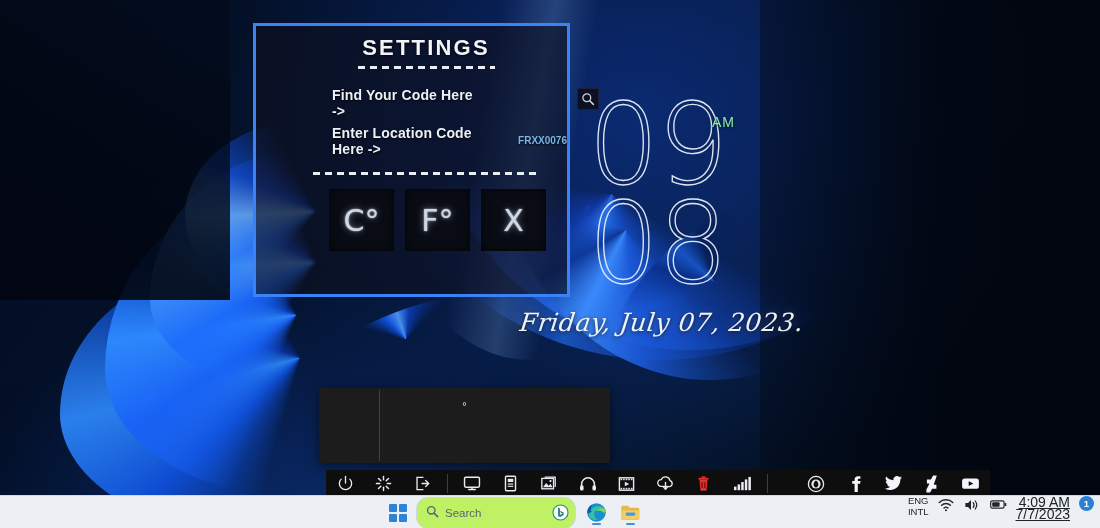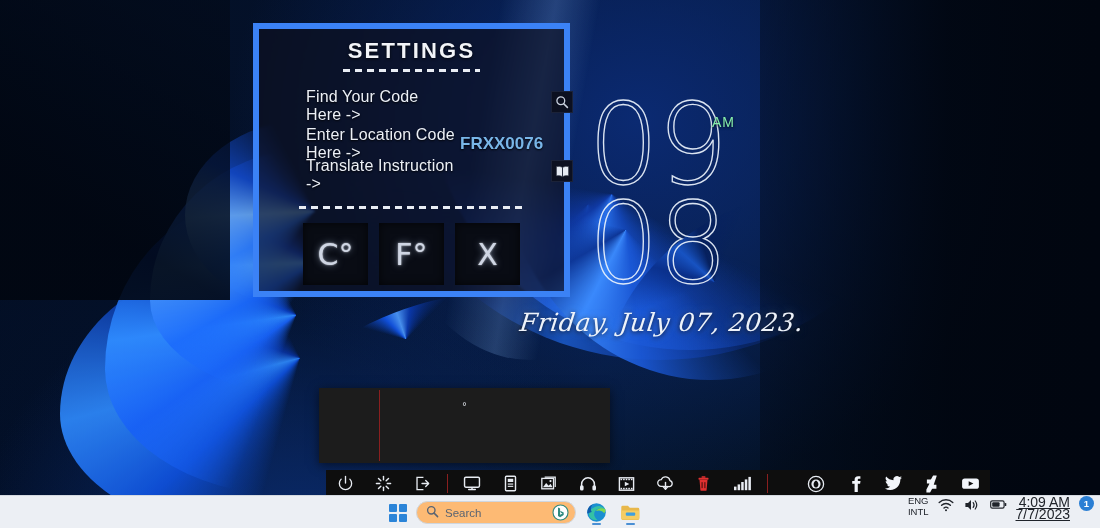--- a/index.html
+++ b/index.html
@@ -115,45 +115,46 @@
     background:linear-gradient(90deg, rgba(2,9,22,.45) 0%, rgba(1,6,16,.92) 55%, #010610 100%);
   }
   .darkveil2 {
     position:absolute; left:0; top:0; width:230px; height:300px;
     background:linear-gradient(210deg, rgba(2,9,22,.55) 0%, rgba(1,6,16,.9) 70%);
   }
 
   
   #settings-panel {
     position:absolute; left:253px; top:23px; width:317px; height:274px;
-    border:6px solid #3b82f6;
+    border:3px solid #3b82f6;
     background:rgba(14,16,30,0.62);
     backdrop-filter:blur(1px);
+    padding-left:29px;
   }
   #settings-title {
     text-align:center; color:#f2f4f8; font-size:22px; letter-spacing:2.2px;
     font-weight:700; margin-top:9px;
     text-shadow:0 1px 3px rgba(0,0,0,.8);
   }
   .dash {
     height:3px; margin:5px auto 0;
     background:repeating-linear-gradient(90deg,#e9edf4 0px,#e9edf4 7px,rgba(0,0,0,0) 7px,rgba(0,0,0,0) 12px);
   }
   .dash-top { width:137px; }
   .dash-bottom { width:226px; margin-top:0; }
 
   #settings-rows { margin-top:22px; padding:0 0 0 47px; position:relative; }
   .srow { display:flex; align-items:center; height:23px; margin-bottom:0; position:relative; }
   .srow.gap { margin-top:15px; }
   .srow-label {
-    color:#ecf0f7; font-size:16px; font-weight:400; width:150px;
+    color:#ecf0f7; font-size:14px; font-weight:700; width:150px;
     letter-spacing:.15px; text-shadow:0 1px 2px rgba(0,0,0,.9);
   }
   .srow-value {
-    color:#79b6e8; font-size:17px; font-weight:600; text-align:left;
+    color:#79b6e8; font-size:10px; font-weight:600; text-align:right;
     width:96px; margin-left:4px; text-shadow:0 1px 2px rgba(0,0,0,.9);
   }
   .icon-box {
     position:absolute; left:245px; width:22px; height:22px;
     background:#0c1020; border:1px solid #1b2238;
     display:flex; align-items:center; justify-content:center;
   }
   .icon-box svg { display:block; }
 
   #dash-wrap { margin-top:20px; }
@@ -235,21 +236,21 @@
     display:flex; align-items:center;
   }
   #taskbar-center {
     position:absolute; left:386px; top:0; height:33px;
     display:flex; align-items:center; gap:7px;
   }
   #start-button { width:23px; height:23px; display:flex; align-items:center; justify-content:center; }
   .win-logo { display:grid; grid-template-columns:8px 8px; grid-template-rows:8px 8px; gap:2px; }
   .win-logo i { background:#2b84d8; display:block; border-radius:1px; }
   #search-box {
-    width:160px; height:23px; background:#fdba74; border:1px solid #cfd6de;
+    width:160px; height:32px; background:#bef264; border:1px solid #cfd6de;
     border-radius:12px; display:flex; align-items:center; padding:0 6px 0 9px; gap:6px;
   }
   #search-text { color:#5a6472; font-size:11.5px; flex:1; }
   #bing-icon { width:17px; height:17px; }
   .tb-app { width:27px; height:27px; display:flex; align-items:center; justify-content:center; position:relative; }
   .tb-underline { position:absolute; bottom:1px; left:9px; width:9px; height:2px; border-radius:1px; background:#4a8fd4; }
 
   #tray {
     position:absolute; right:6px; top:0; height:33px;
     display:flex; align-items:flex-start; gap:9px;
@@ -298,31 +299,20 @@
           </svg>
         </span>
       </div>
 
       <div class="srow gap">
         <span class="srow-label">Enter Location Code Here -&gt;</span>
         <span class="srow-value">FRXX0076</span>
       </div>
 
 
-      <div class="srow gap" style="margin-top:8px;">
-        <span class="srow-label">Translate Instruction -&gt;</span>
-        <span class="srow-value"></span>
-        <span class="icon-box" style="top:-3px;">
-          <svg width="15" height="13" viewBox="0 0 15 13">
-            <path d="M7.5 2.6 C6 1.3 3.6 1.1 1.3 1.6 L1.3 11 C3.6 10.5 6 10.7 7.5 11.9 Z" fill="#e6ebf3" stroke="#1a1f2e" stroke-width=".7"></path>
-            <path d="M7.5 2.6 C9 1.3 11.4 1.1 13.7 1.6 L13.7 11 C11.4 10.5 9 10.7 7.5 11.9 Z" fill="#e6ebf3" stroke="#1a1f2e" stroke-width=".7"></path>
-            <line x1="7.5" y1="2.6" x2="7.5" y2="11.9" stroke="#2a3142" stroke-width="1"></line>
-          </svg>
-        </span>
-      </div>
     </div>
 
     <div id="dash-wrap">
       <div class="dash dash-bottom"></div>
     </div>
 
     <div id="unit-row">
       <div class="unit-btn">C°</div>
       <div class="unit-btn">F°</div>
       <div class="unit-btn">X</div>

